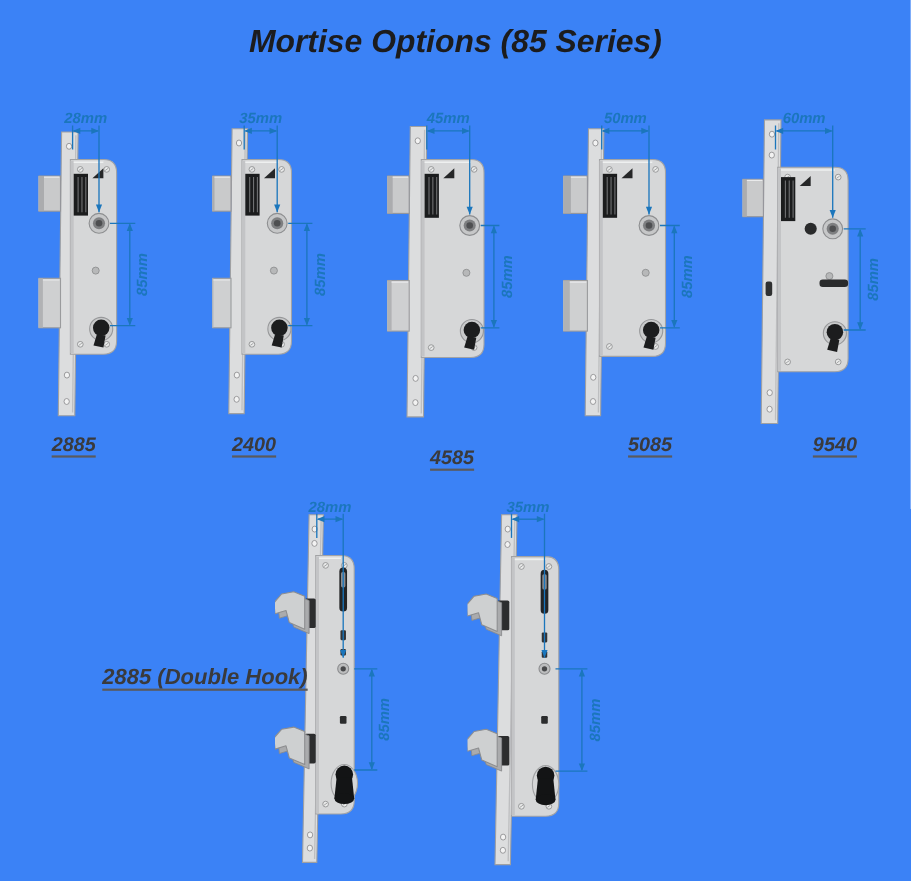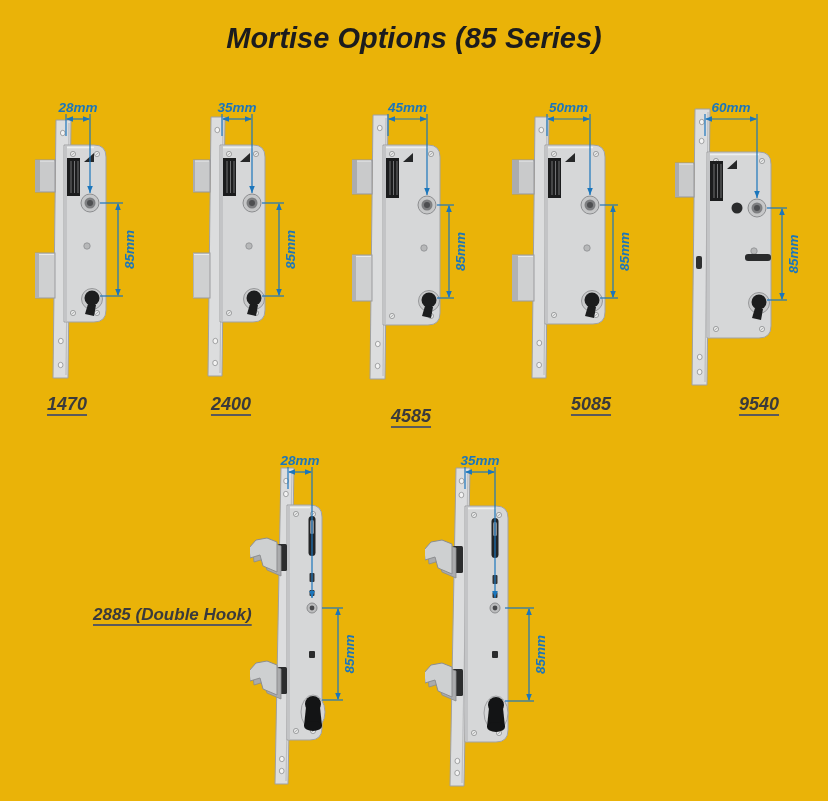--- a/index.html
+++ b/index.html
@@ -1,26 +1,26 @@
 <!DOCTYPE html>
 <html><head>
 <meta charset="utf-8">
 <style>
   html,body{margin:0;padding:0;background:#ffffff;}
   body{width:828px;height:801px;position:relative;overflow:hidden;
        font-family:"Liberation Sans",sans-serif;}
-  .page{position:absolute;inset:0;background:#eab308;}
+  .page{position:absolute;inset:0;background:#3b82f6;}
   .title{position:absolute;top:22px;left:0;width:828px;text-align:center;
          font-size:29px;font-weight:bold;font-style:italic;color:#1c1c1e;}
   .fig-svg{position:absolute;}
   .model-label{position:absolute;font-size:18px;font-style:italic;font-weight:bold;
          color:#3a3a3c;text-align:center;white-space:nowrap;
          text-decoration:underline;text-underline-offset:4px;
          text-decoration-thickness:1.5px;text-decoration-color:#5a5a5c;}
-  .model-label.side{font-size:17px;}
+  .model-label.side{font-size:20px;}
 </style>
 </head>
 <body>
 
 <div class="page">
 
   <div class="title">Mortise Options (85 Series)</div>
 
   <svg class="fig-svg" style="left:35px;top:95px" width="150" height="310">
       <g>
@@ -389,20 +389,20 @@
           <line stroke="#1b76bc" stroke-width="1.2" x1="80" y1="160" x2="109" y2="160"></line>
           <line stroke="#1b76bc" stroke-width="1.2" x1="80" y1="253" x2="109" y2="253"></line>
           <line stroke="#1b76bc" stroke-width="1.2" x1="104" y1="161" x2="104" y2="252"></line>
           <polygon points="104,160 101.2,167 106.8,167" fill="#1b76bc"></polygon>
           <polygon points="104,253 101.2,246 106.8,246" fill="#1b76bc"></polygon>
           <text x="120" y="206.5" text-anchor="middle" font-size="13.5" font-style="italic" font-weight="bold" fill="#1b76bc" transform="rotate(-90 120 206.5)">85mm</text>
         </g>
       </g>
     </svg>
 
-  <div class="model-label" style="left:37px;top:394px;width:60px">1470</div>
+  <div class="model-label" style="left:37px;top:394px;width:60px">2885</div>
   <div class="model-label" style="left:201px;top:394px;width:60px">2400</div>
   <div class="model-label" style="left:381px;top:406px;width:60px">4585</div>
   <div class="model-label" style="left:561px;top:394px;width:60px">5085</div>
   <div class="model-label" style="left:729px;top:394px;width:60px">9540</div>
   <div class="model-label side" style="left:93px;top:605px">2885 (Double Hook)</div>
 
 </div>
 
 </body></html>

